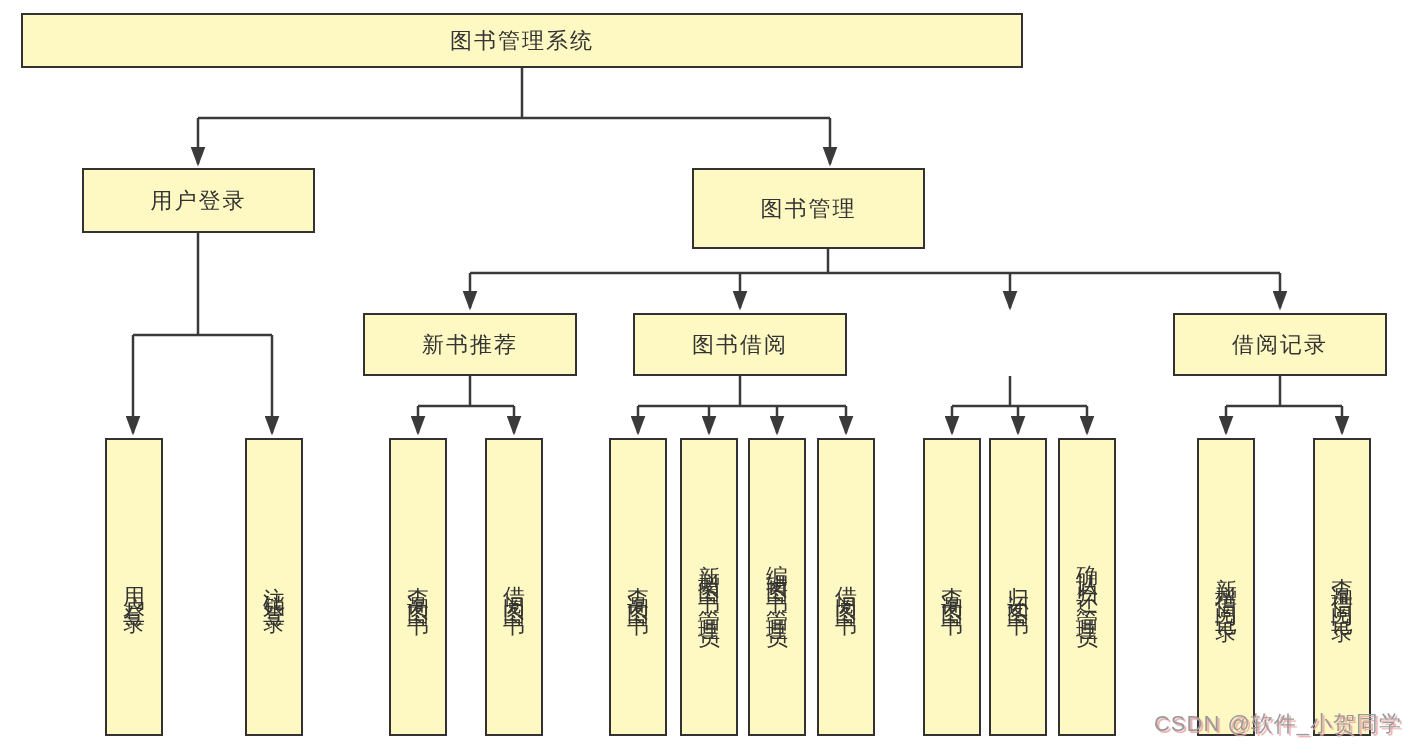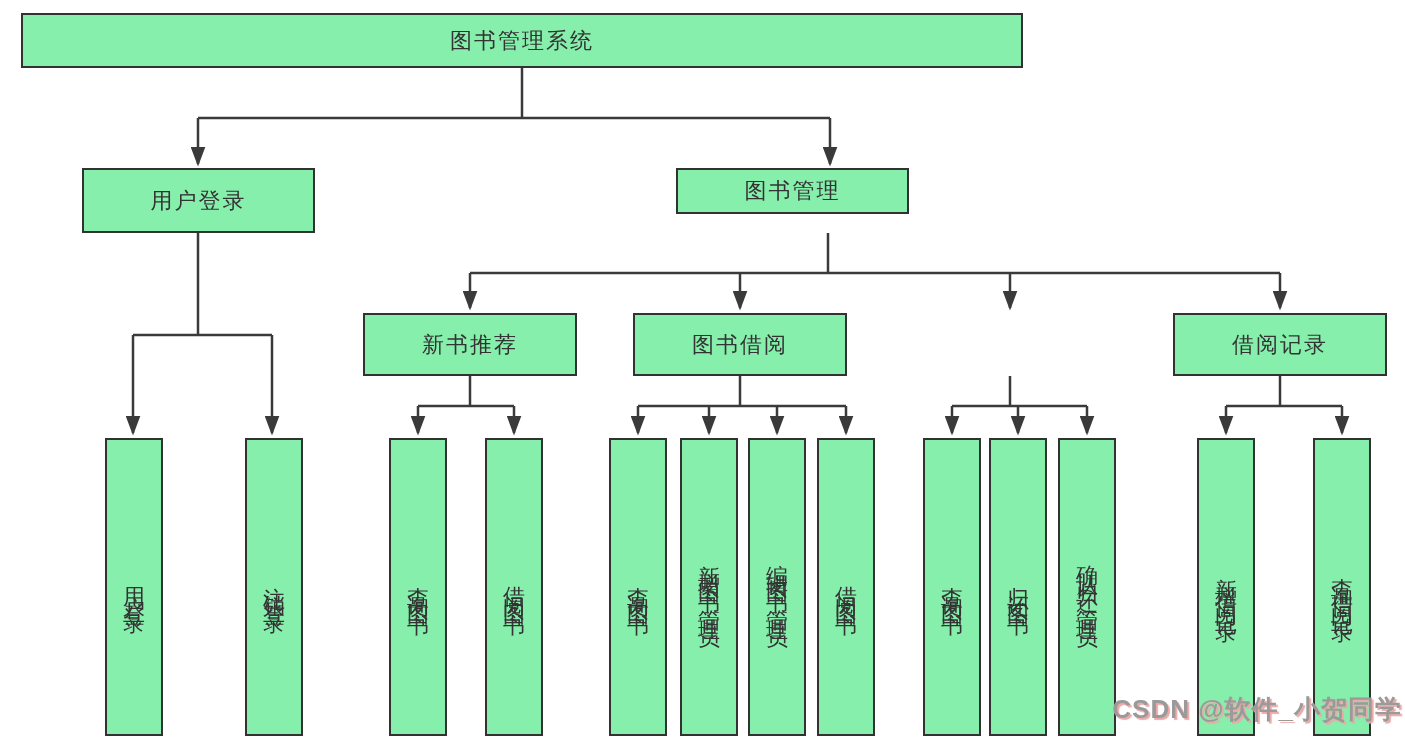--- a/index.html
+++ b/index.html
@@ -17,34 +17,34 @@
     width:1405px;height:747px;
     background:var(--bg);
     overflow:hidden;
   }
   .edges{position:absolute;left:0;top:0;z-index:1;}
   .edges path{stroke:var(--line);stroke-width:2.5;fill:none;}
   #arrow path{fill:var(--line);stroke:none;}
   .node{
     position:absolute;
     box-sizing:border-box;
-    background:#86efac;
+    background:#fef9c3;
     border:2.5px solid var(--border);
     display:flex;align-items:center;justify-content:center;
     z-index:2;
   }
   .node .lbl{
     font-size:22px;
     letter-spacing:2px;
     color:var(--text);
     white-space:nowrap;
   }
   .root-node{left:21px;top:13px;width:1002px;height:55px;}
   .n-user-login{left:82px;top:168px;width:233px;height:65px;}
-  .n-book-mgmt{left:676px;top:168px;width:233px;height:46px;}
+  .n-book-mgmt{left:692px;top:168px;width:233px;height:81px;}
   .lvl3{top:313px;width:214px;height:63px;}
   .n-new-book{left:363px;}
   .n-borrow{left:633px;}
   .n-current{left:903px;}
   .n-record{left:1173px;}
   .leaf{
     top:438px;width:58px;height:298px;
   }
   .leaf .lbl{
     writing-mode:vertical-rl;
@@ -54,28 +54,27 @@
     white-space:nowrap;
     line-height:1;
   }
   .lf1{left:105px;} .lf2{left:245px;}
   .lf3{left:389px;} .lf4{left:485px;}
   .lf5{left:609px;} .lf6{left:680px;} .lf7{left:748px;} .lf8{left:817px;}
   .lf9{left:923px;} .lf10{left:989px;} .lf11{left:1058px;}
   .lf12{left:1197px;} .lf13{left:1313px;}
   .watermark{
     position:absolute;
-    right:3px;bottom:20px;
+    right:3px;bottom:8px;
     z-index:5;
-    font-size:26px;
+    font-size:22px;
     color:var(--wm);
     text-shadow:2px 2px 1px var(--wm-accent);
     letter-spacing:1px;
     pointer-events:none;
-    font-weight:bold;
   }
 </style>
 </head>
 <body>
 
 <div class="stage">
 
   <svg class="edges" width="1405" height="747" viewBox="0 0 1405 747">
     <defs>
       <marker id="arrow" markerWidth="8" markerHeight="6" refX="7" refY="3" orient="auto" markerUnits="strokeWidth">

